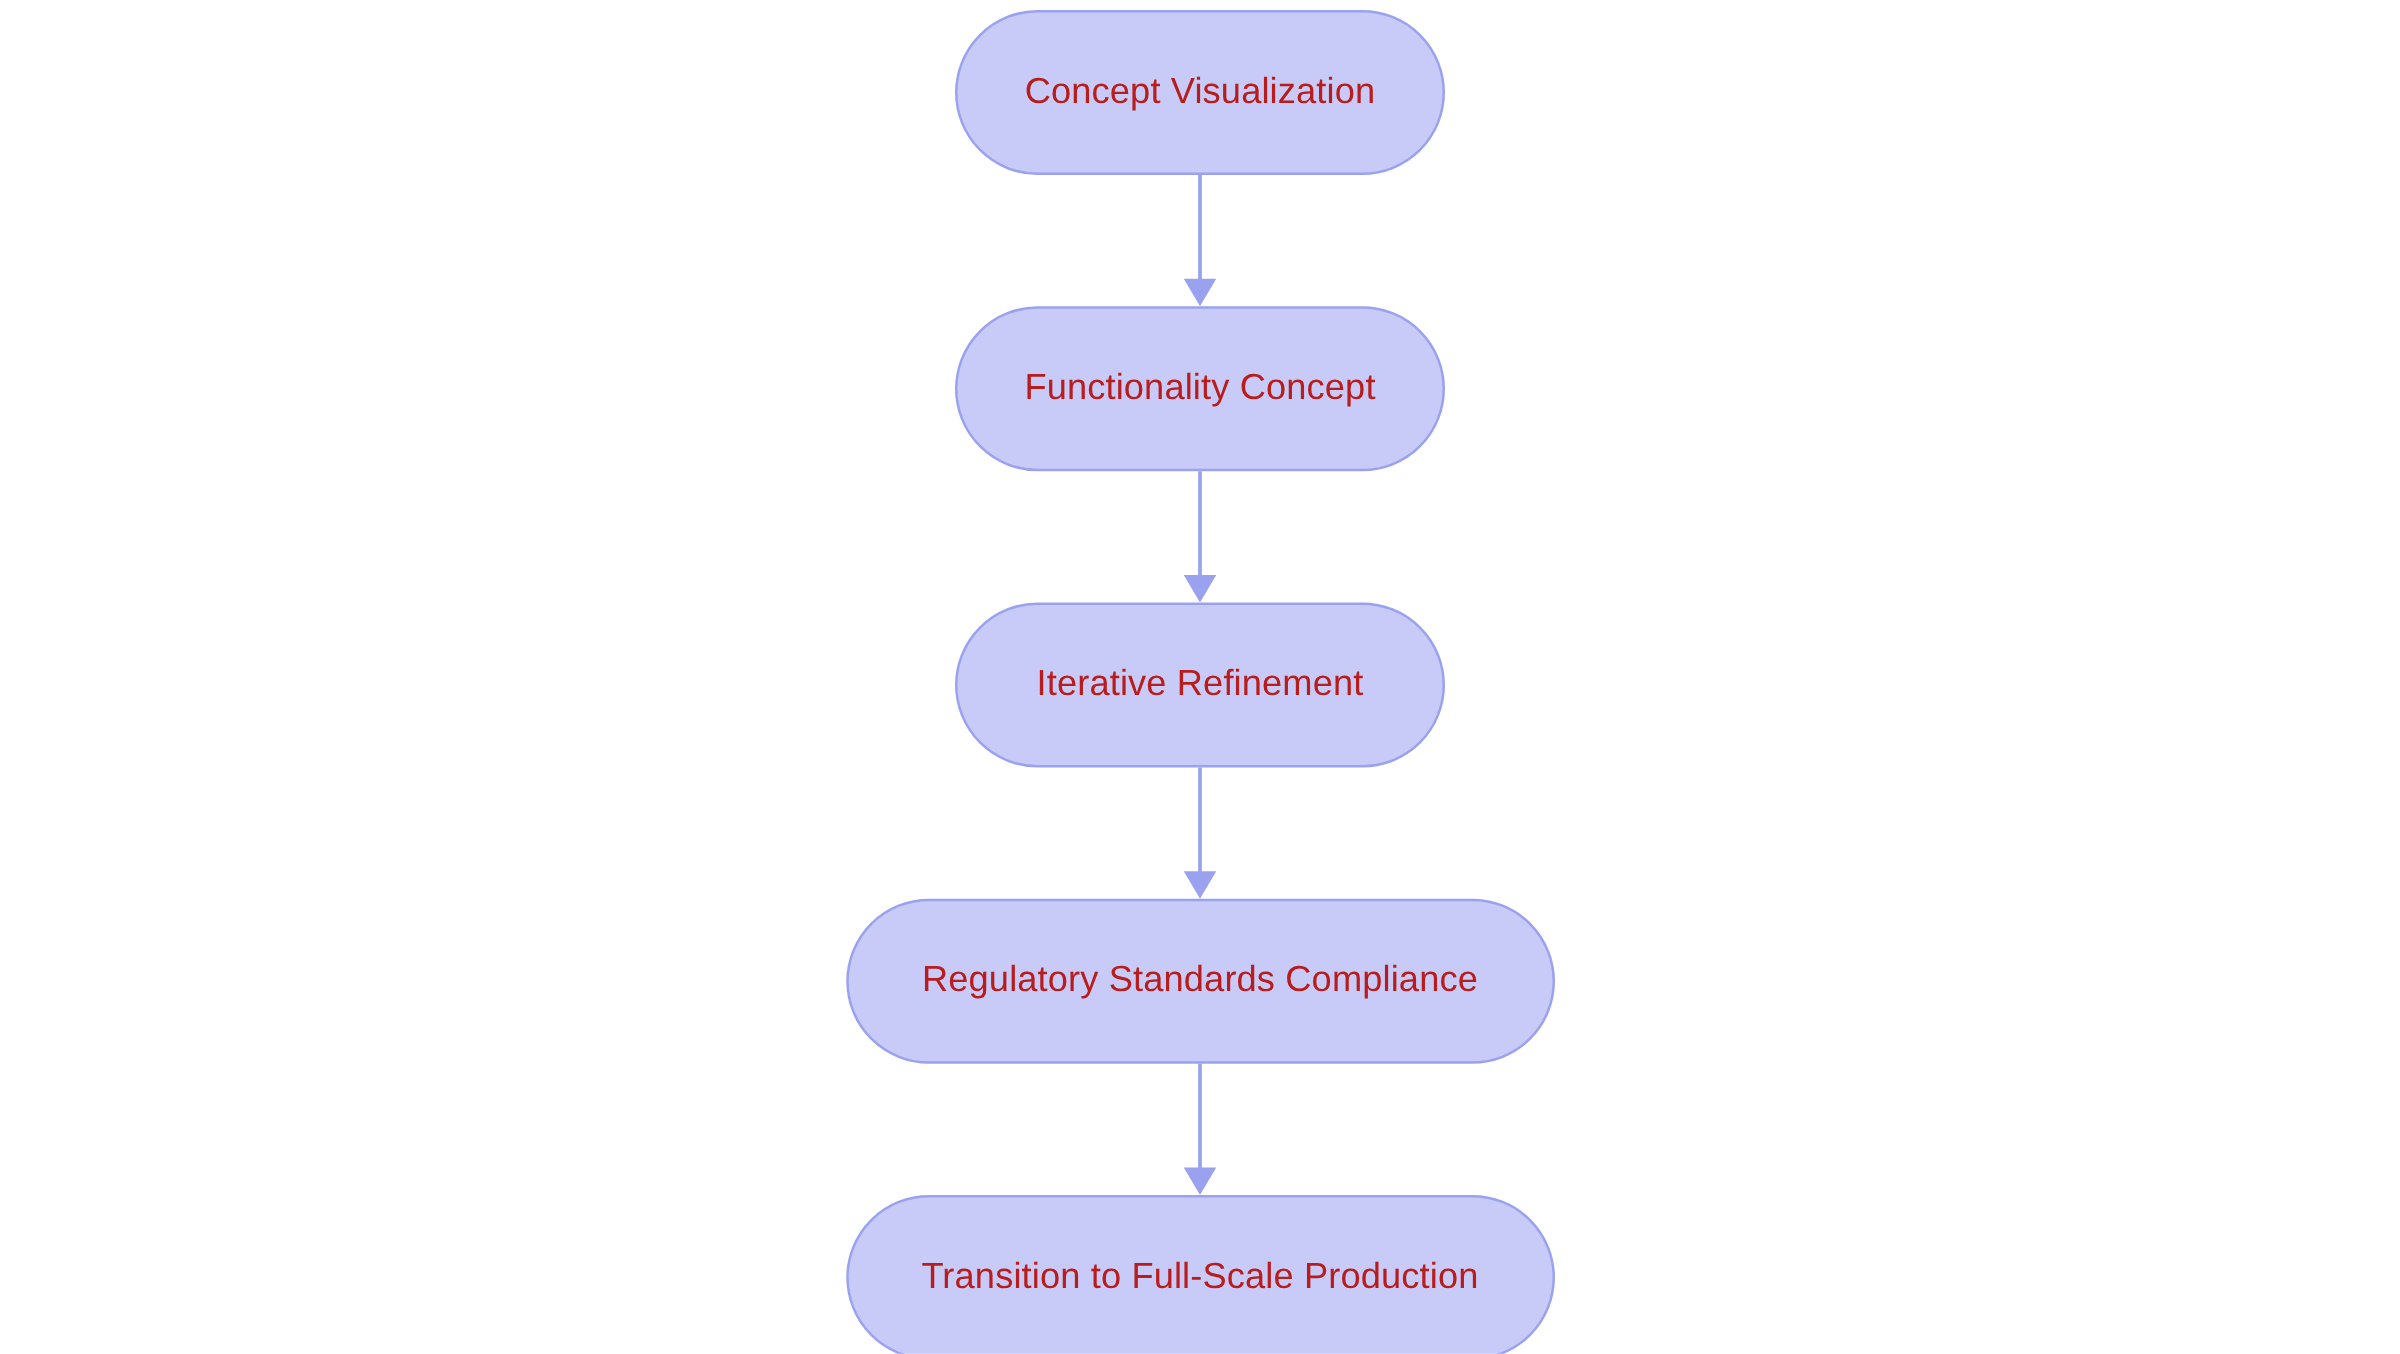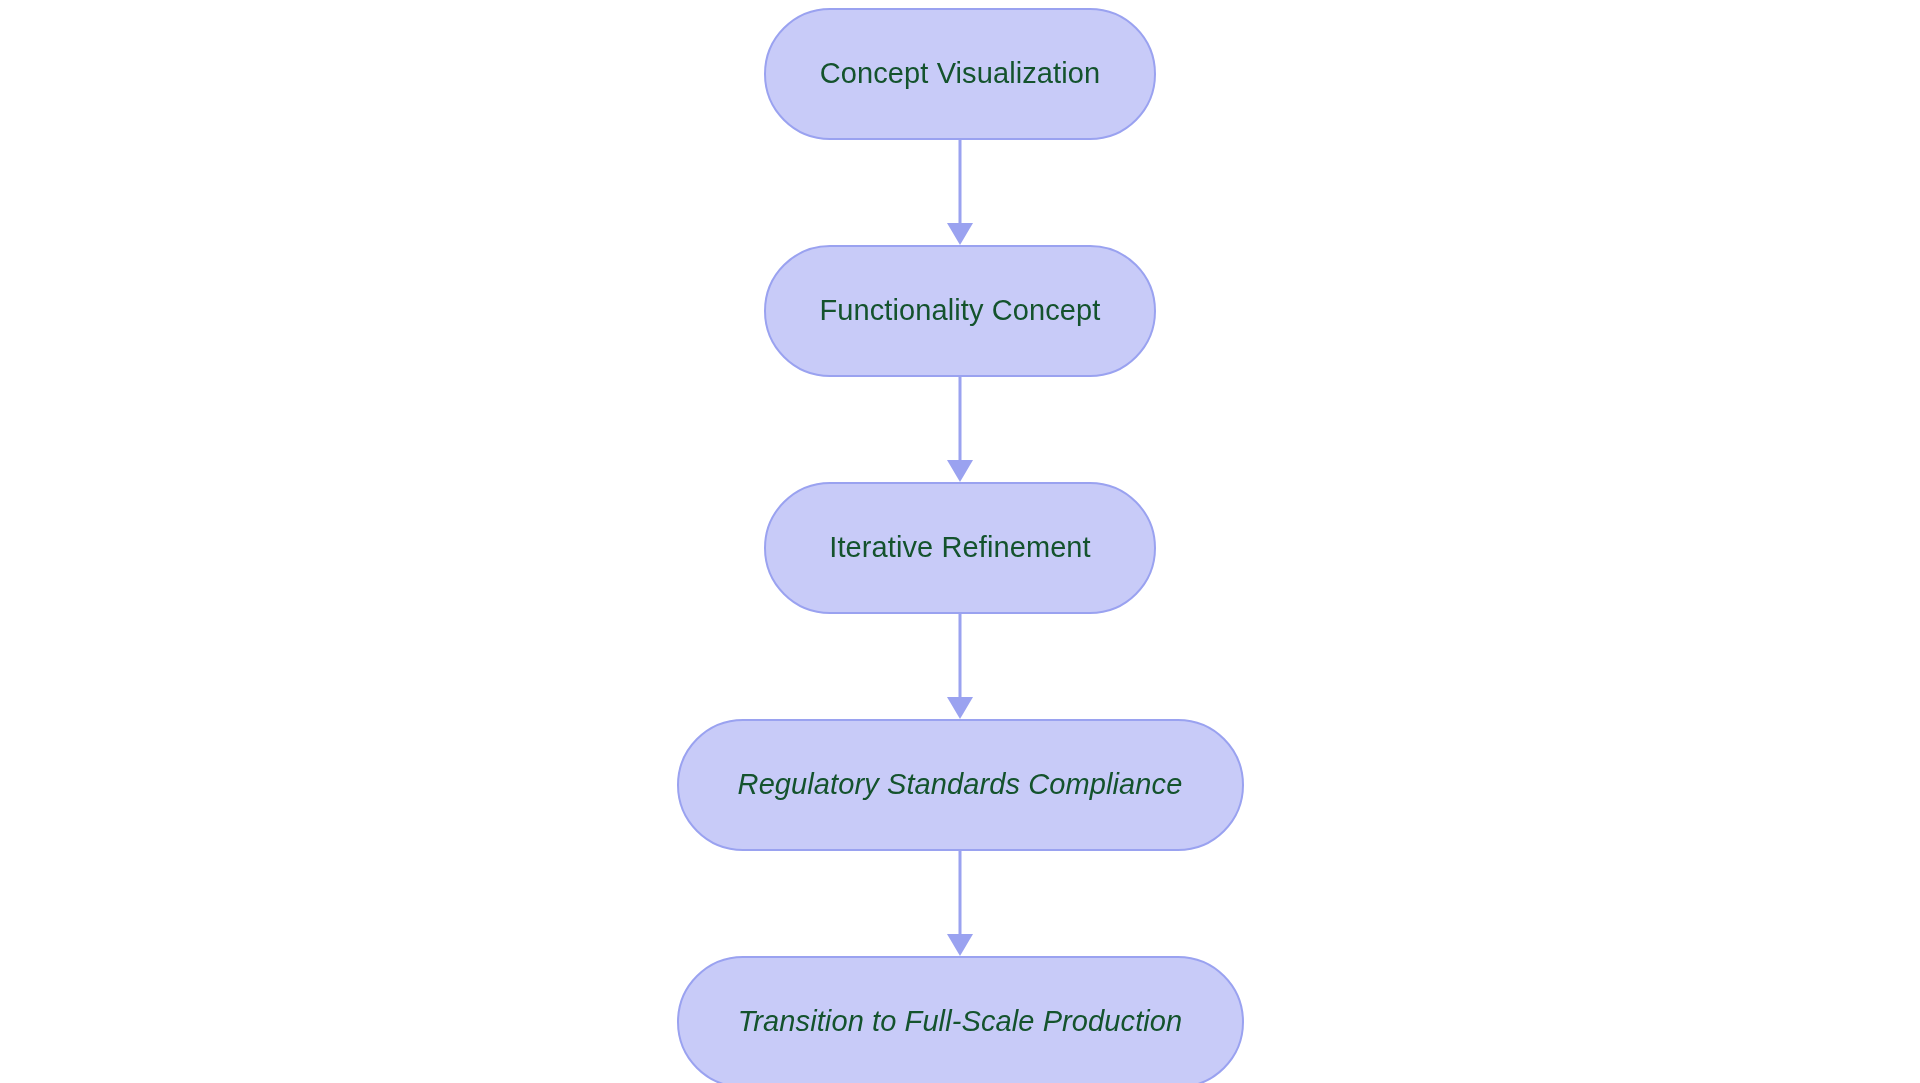--- a/index.html
+++ b/index.html
@@ -41,31 +41,31 @@
     align-items: center;
     justify-content: center;
     background: #c8cbf8;
     border: 2px solid #9aa2f0;
     border-radius: 66px;
     padding: 0 34px;
     flex: 0 0 auto;
   }
 
   .node-label {
-    color: #14532d;
+    color: #b91c1c;
     font-size: 29px;
     font-weight: 400;
     line-height: 1.15;
     letter-spacing: 0.1px;
     white-space: nowrap;
     font-family: "Liberation Sans", "DejaVu Sans", sans-serif;
   }
 
   .node.w-narrow { width: 392px; }
-  .node.w-wide   { width: 567px; font-style: italic; }
+  .node.w-wide   { width: 567px; }
 
   
   .connector {
     position: relative;
     width: 26px;
     height: 105px;
     flex: 0 0 auto;
     display: block;
   }
   .connector .stem {

